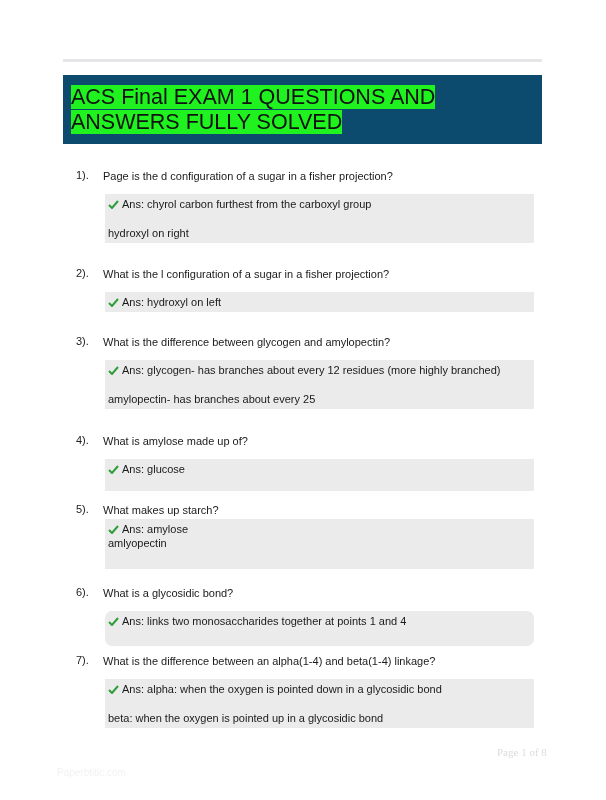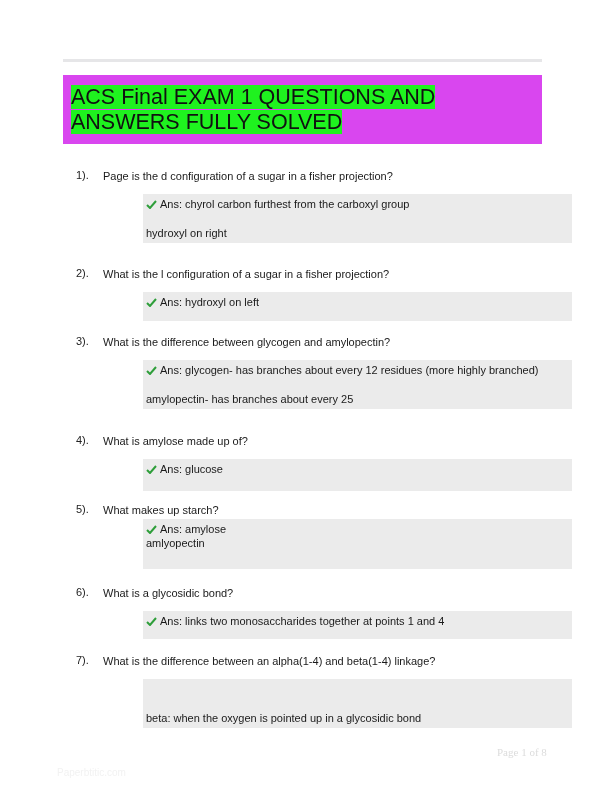--- a/index.html
+++ b/index.html
@@ -1,25 +1,25 @@
 <!DOCTYPE html>
 <html><head>
 <meta charset="utf-8">
 <style>
   html, body { margin:0; padding:0; background:#ffffff; }
   body { width:606px; height:800px; position:relative; overflow:hidden;
          font-family:"Liberation Sans", sans-serif; color:#1a1a1a; }
   .top-rule { position:absolute; left:63px; top:59px; width:479px; height:3px; background:#e6e6e8; }
-  .title-box { position:absolute; left:63px; top:75px; width:479px; height:69px; background:#d946ef; }
+  .title-box { position:absolute; left:63px; top:75px; width:479px; height:69px; background:#0c4a6e; }
   .title { position:absolute; left:8px; top:10px; width:460px; font-size:21.5px; line-height:25px; color:#111; }
   .title span { background:#1ff21f; box-decoration-break:clone; -webkit-box-decoration-break:clone; }
   .q { position:absolute; left:63px; width:479px; }
   .q-num { position:absolute; left:13px; top:0; font-size:11px; color:#222; }
   .q-text { position:absolute; left:40px; top:1px; font-size:11px; color:#1a1a1a; }
-  .ans { position:absolute; left:42px; width:429px; background:#ebebeb; font-size:11px; color:#1a1a1a;margin-left:38px; }
+  .ans { position:absolute; left:42px; width:429px; background:#ebebeb; font-size:11px; color:#1a1a1a; }
   .ans-line { position:absolute; left:3px; white-space:nowrap; }
   .check { display:inline-block; width:11px; height:9px; margin-right:3px; vertical-align:-1px; }
   .footer-left { position:absolute; left:57px; top:767px; font-size:10px; color:#f2f2f2; }
   .footer-right { position:absolute; left:497px; top:746px; font-size:11px; color:#dcdcdc; font-family:"Liberation Serif", serif; }
 </style>
 </head>
 <body>
 
 <div class="top-rule"></div>
 
@@ -34,21 +34,21 @@
     <div class="ans-line" style="top:4px;"><svg class="check" viewBox="0 0 11 9">
           <path d="M1 5 L4 8 L10 1" stroke="#2e9e3a" stroke-width="2" fill="none"></path>
         </svg><span>Ans: chyrol carbon furthest from the carboxyl group</span></div>
     <div class="ans-line" style="top:33px;">hydroxyl on right</div>
   </div>
 </div>
 
 <div class="q" style="top:267px;">
   <div class="q-num">2).</div>
   <div class="q-text">What is the l configuration of a sugar in a fisher projection?</div>
-  <div class="ans" style="top:25px;height:29px;">
+  <div class="ans" style="top:25px;height:20px;">
     <div class="ans-line" style="top:4px;"><svg class="check" viewBox="0 0 11 9">
           <path d="M1 5 L4 8 L10 1" stroke="#2e9e3a" stroke-width="2" fill="none"></path>
         </svg><span>Ans: hydroxyl on left</span></div>
   </div>
 </div>
 
 <div class="q" style="top:335px;">
   <div class="q-num">3).</div>
   <div class="q-text">What is the difference between glycogen and amylopectin?</div>
   <div class="ans" style="top:25px;height:49px;">
@@ -76,29 +76,32 @@
     <div class="ans-line" style="top:4px;"><svg class="check" viewBox="0 0 11 9">
           <path d="M1 5 L4 8 L10 1" stroke="#2e9e3a" stroke-width="2" fill="none"></path>
         </svg><span>Ans: amylose</span></div>
     <div class="ans-line" style="top:18px;">amlyopectin</div>
   </div>
 </div>
 
 <div class="q" style="top:586px;">
   <div class="q-num">6).</div>
   <div class="q-text">What is a glycosidic bond?</div>
-  <div class="ans" style="top:25px;height:28px;">
+  <div class="ans" style="top:25px;height:35px;border-radius:7px;">
     <div class="ans-line" style="top:4px;"><svg class="check" viewBox="0 0 11 9">
           <path d="M1 5 L4 8 L10 1" stroke="#2e9e3a" stroke-width="2" fill="none"></path>
         </svg><span>Ans: links two monosaccharides together at points 1 and 4</span></div>
   </div>
 </div>
 
 <div class="q" style="top:654px;">
   <div class="q-num">7).</div>
   <div class="q-text">What is the difference between an alpha(1-4) and beta(1-4) linkage?</div>
   <div class="ans" style="top:25px;height:49px;">
+    <div class="ans-line" style="top:4px;"><svg class="check" viewBox="0 0 11 9">
+          <path d="M1 5 L4 8 L10 1" stroke="#2e9e3a" stroke-width="2" fill="none"></path>
+        </svg><span>Ans: alpha: when the oxygen is pointed down in a glycosidic bond</span></div>
     <div class="ans-line" style="top:33px;">beta: when the oxygen is pointed up in a glycosidic bond</div>
   </div>
 </div>
 
 <div class="footer-left">Paperbtitic.com</div>
 <div class="footer-right">Page 1 of 8</div>
 
 </body></html>

